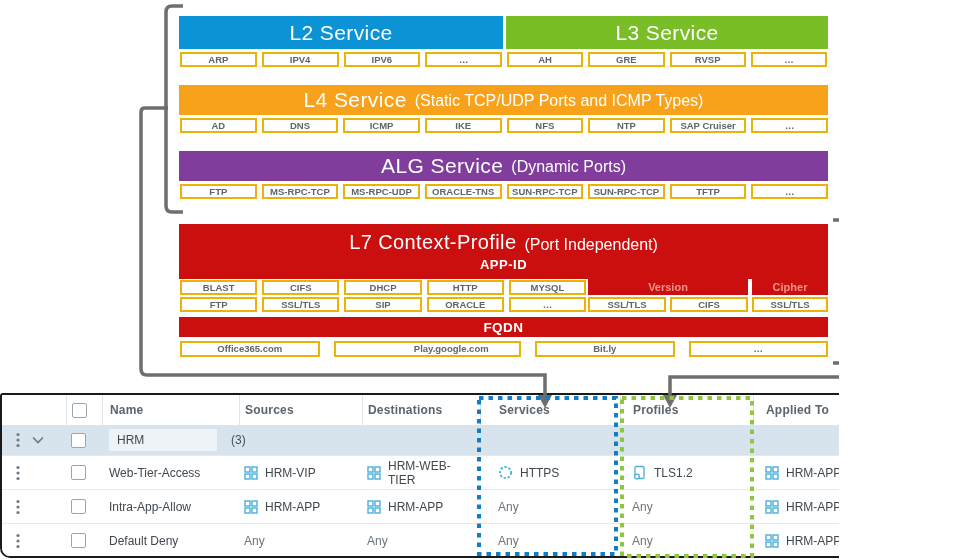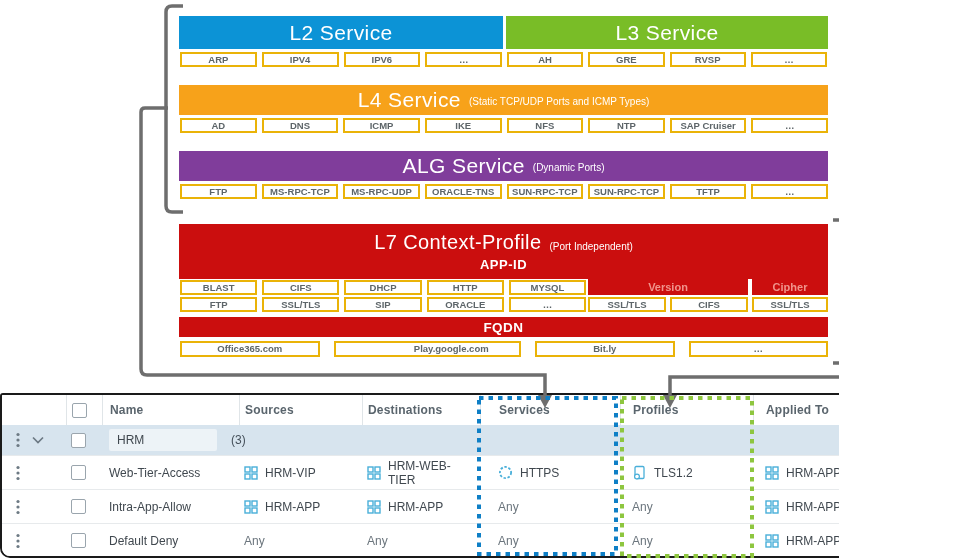--- a/index.html
+++ b/index.html
@@ -1,21 +1,21 @@
 <!DOCTYPE html>
 <html><head>
 <meta charset="utf-8">
 <style>
   html,body{margin:0;padding:0;background:#fff;}
   .stage{position:relative;width:839px;height:560px;background:#fff;overflow:hidden;
          font-family:"Liberation Sans",sans-serif;}
   
   .bar{position:absolute;display:flex;align-items:center;justify-content:center;color:#fff;box-sizing:border-box;}
   .bar .t{font-size:21px;letter-spacing:.4px;}
-  .bar .sub{font-size:10px;margin-left:8px;position:relative;top:1px;}
+  .bar .sub{font-size:16px;margin-left:8px;position:relative;top:1px;}
   .irow{position:absolute;display:flex;gap:5px;}
   .ibox{flex:1;border:2px solid #eab308;background:#fff;color:#5d6569;font-size:9.5px;font-weight:bold;
         display:flex;align-items:center;justify-content:center;white-space:nowrap;overflow:hidden;
         height:15px;box-sizing:border-box;line-height:1;}
   .l7bar{flex-direction:column;justify-content:flex-start;padding-top:7px;}
   .l7line{display:flex;align-items:baseline;}
   .appid{font-size:13px;font-weight:bold;margin-top:3px;letter-spacing:.5px;}
   .strip{position:absolute;display:flex;align-items:center;justify-content:center;
          font-size:11px;font-weight:bold;color:#f0938b;}
   .fqdnbar{font-size:13.5px;font-weight:bold;letter-spacing:.5px;}

